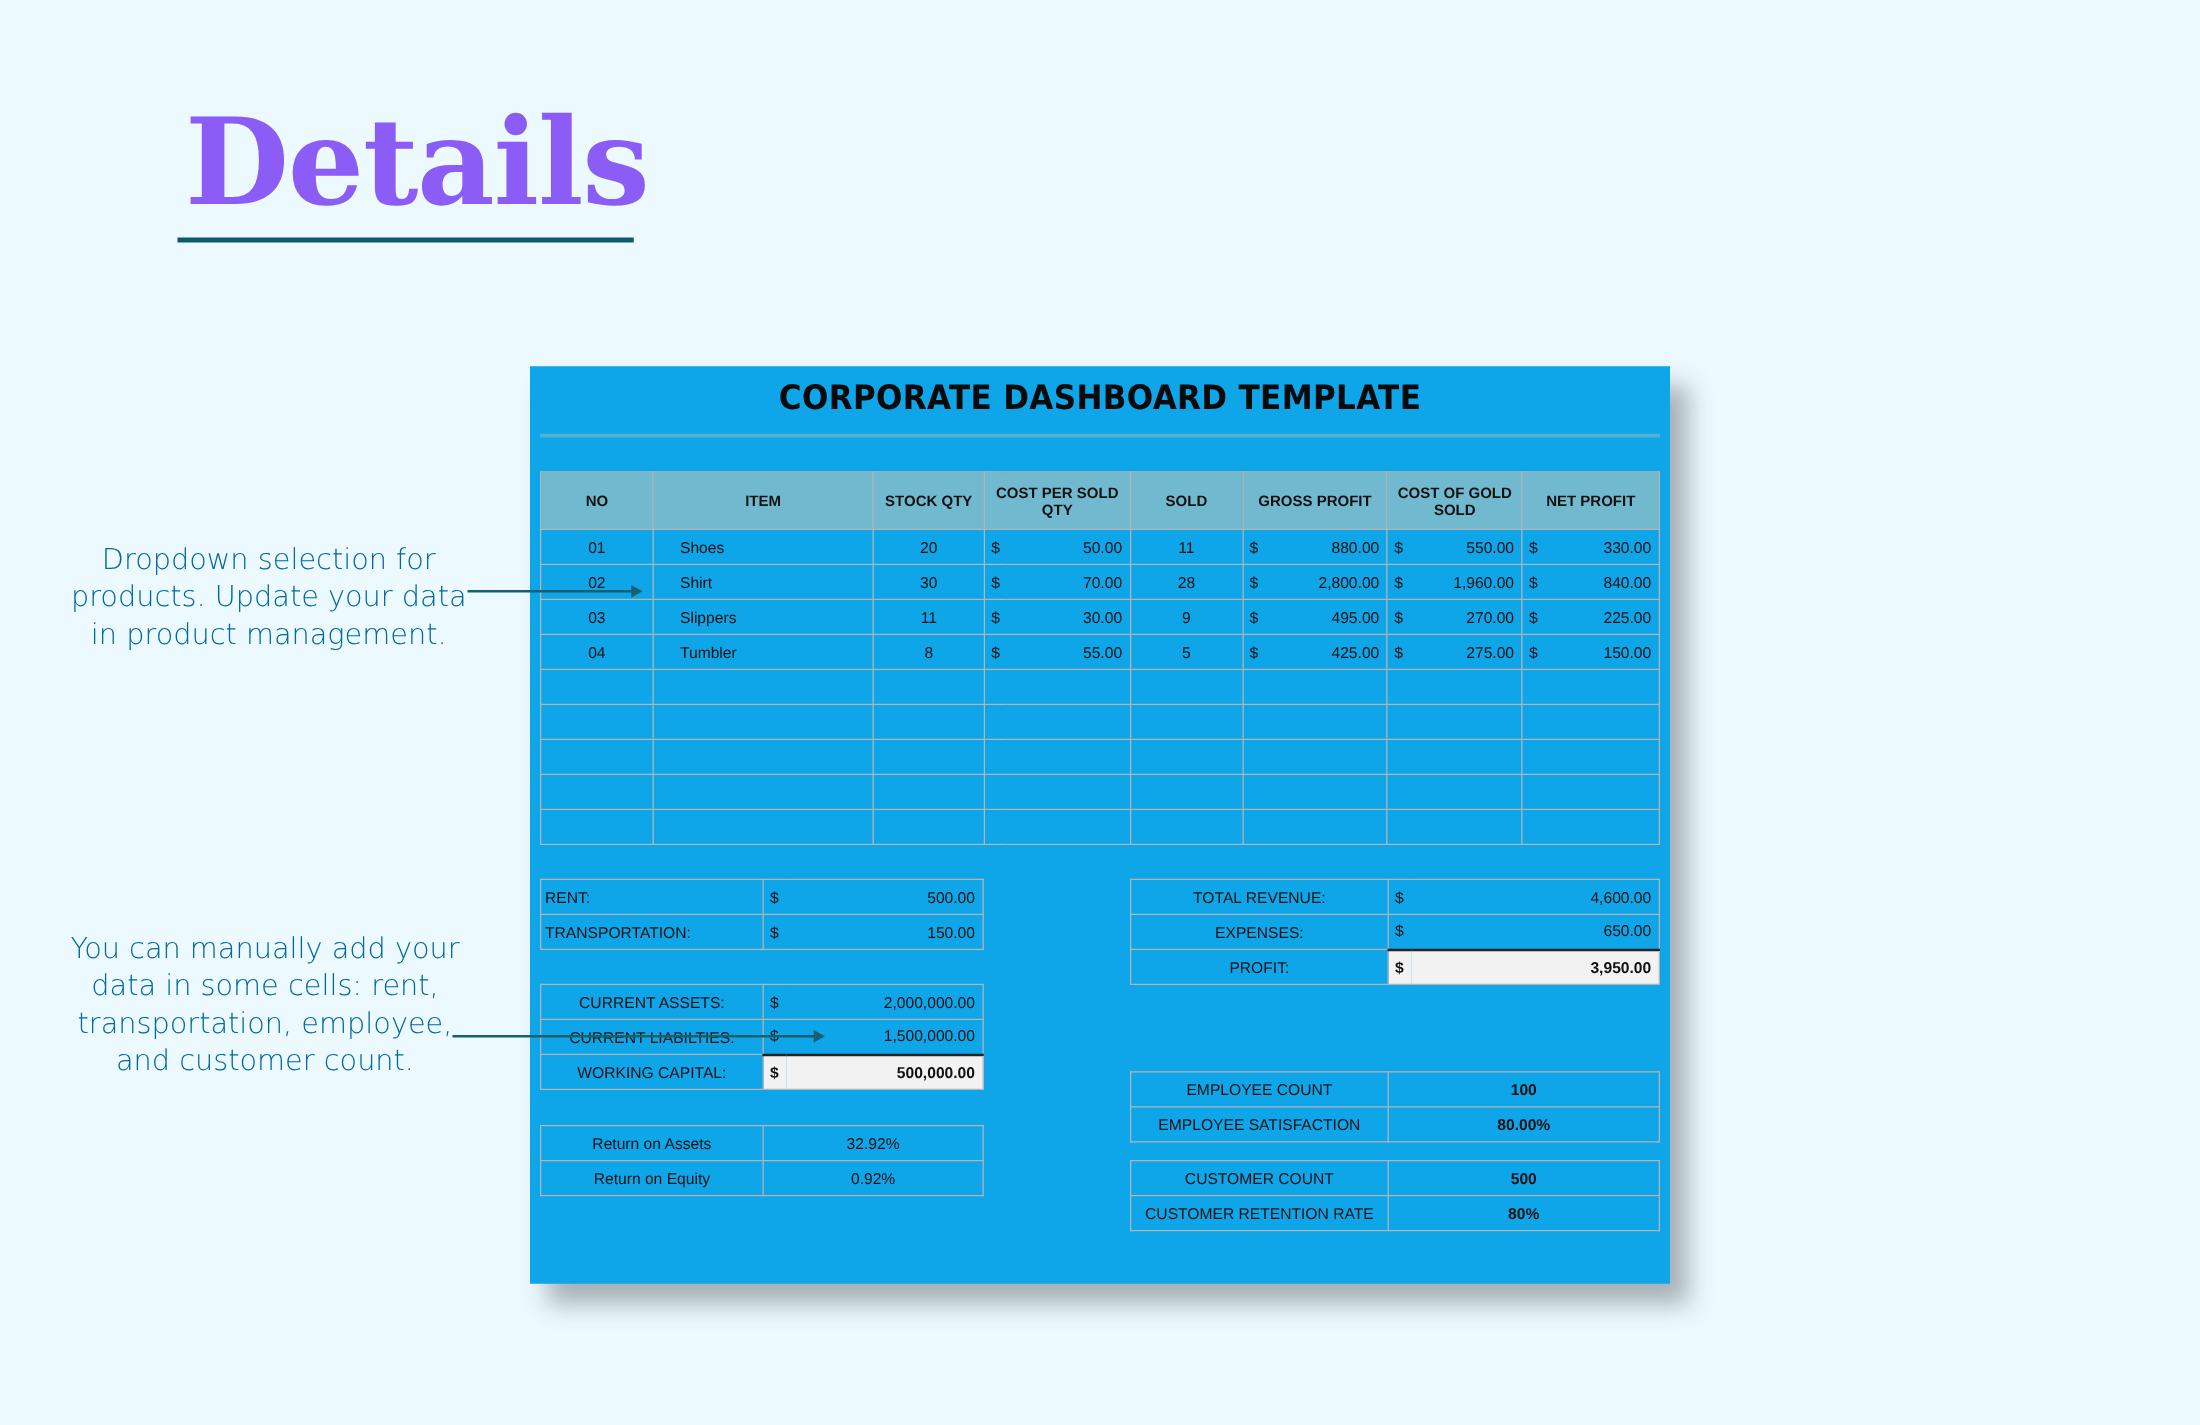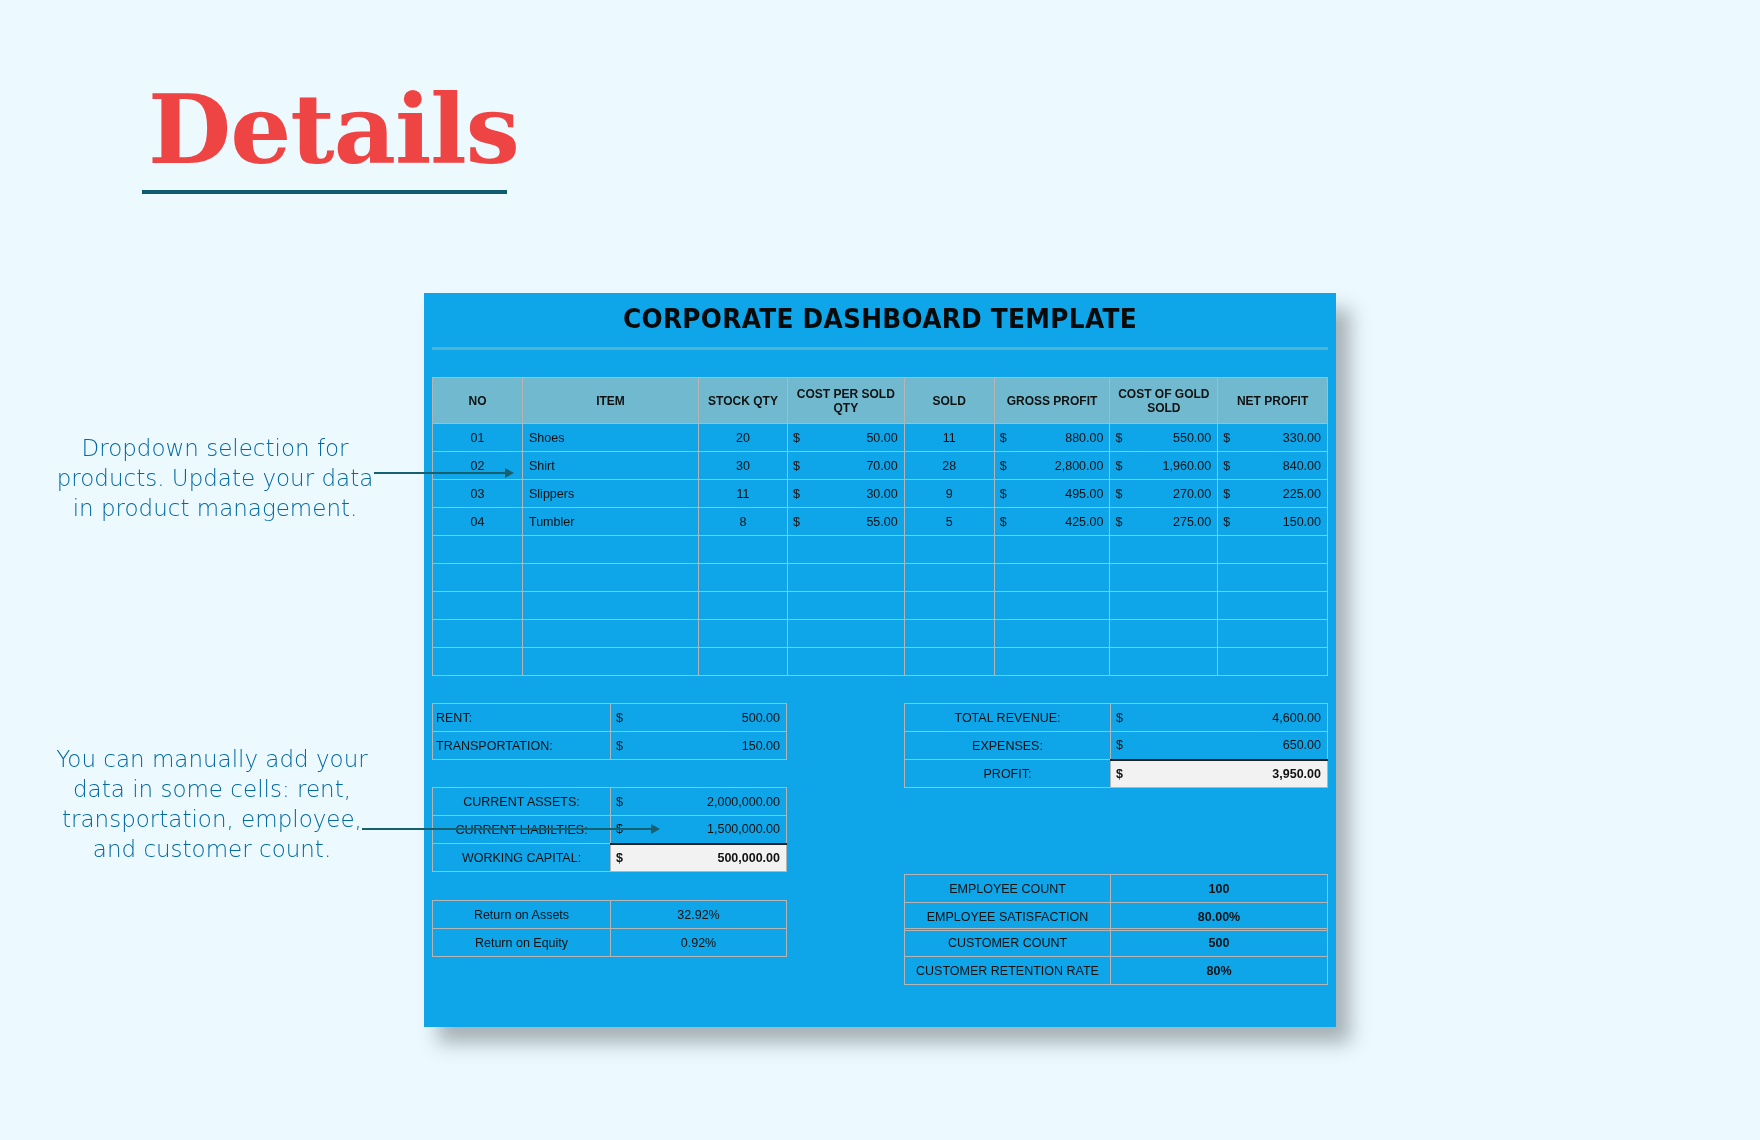--- a/index.html
+++ b/index.html
@@ -2,21 +2,21 @@
 <html><head>
 <meta charset="utf-8">
 <style>
   * { box-sizing: border-box; margin: 0; padding: 0; }
   html, body { width: 1760px; height: 1140px; overflow: hidden; }
   body { background: #ecf9fe; font-family: "Liberation Sans", sans-serif; position: relative; color: #111; }
 
   .page-title {
     position: absolute; left: 148px; top: 70px;
     font-family: "DejaVu Serif", serif; font-weight: bold;
-    font-size: 96px; color: #ef4444; letter-spacing: -1px; line-height: 120px;
+    font-size: 96px; color: #8b5cf6; letter-spacing: -1px; line-height: 120px;
   }
   .title-underline { position: absolute; left: 142px; top: 190px; width: 365px; height: 4px; background: #0e5a6f; }
 
   .note {
     position: absolute; font-family: "DejaVu Sans", sans-serif; font-size: 23px; line-height: 30px;
     color: #0369a1; text-align: center; font-weight: 300;
   }
   .note-1 { left: 50px; top: 433px; width: 330px; }
   .note-2 { left: 52px; top: 744px; width: 320px; }
 
@@ -38,41 +38,41 @@
     transform: scaleX(0.92);
   }
   .sheet-rule { position: absolute; left: 8px; top: 54px; width: 896px; height: 3px; background: #4fb4d3; }
 
   table { border-collapse: collapse; position: absolute; font-size: 12.5px; }
   td, th { border: 1px solid #b5b5b5; height: 28px; padding: 0 5px; white-space: nowrap; }
 
   .main { left: 8px; top: 84px; width: 896px; }
   .main th { background: #70b9cf; font-weight: bold; font-size: 12px; height: 46px; text-align: center; line-height: 14px; white-space: normal; color: #111; }
   .main td { text-align: center; }
-  .main td.item { text-align: left; padding-left: 6px; }
+  .main td.item { text-align: left; padding-left: 21px; }
   .main td.cur { text-align: left; width: 18px; padding-right: 0; border-right: none; }
   .main td.amt { text-align: right; border-left: none; padding-right: 6px; }
 
   .c-no { width: 90px; } .c-item { width: 176px; } .c-stock { width: 89px; } .c-cost { width: 117px; }
   .c-sold { width: 90px; } .c-gross { width: 116px; } .c-cogs { width: 108px; } .c-net { width: 110px; }
 
   .small td.lbl { width: 178px; }
   .small td.cur { width: 18px; border-right: none; text-align: left; padding-right: 0; }
   .small td.amt { border-left: none; text-align: right; padding-right: 6px; }
   .small td.center { text-align: center; }
   .small td.left { text-align: left; padding-left: 3px; }
   .small td.bold { font-weight: bold; }
   .small td.shade { background: #f2f2f2; }
   .small tr.topline td.cur, .small tr.topline td.amt { border-top: 2px solid #222; }
 
   .t-rent { left: 8px; top: 410px; width: 355px; }
   .t-cap { left: 8px; top: 494px; width: 355px; }
   .t-ret { left: 8px; top: 607px; width: 355px; }
   .t-rev { left: 480px; top: 410px; width: 424px; }
-  .t-emp { left: 480px; top: 581px; width: 424px; }
+  .t-emp { left: 480px; top: 564px; width: 424px; }
   .t-cust { left: 480px; top: 635px; width: 424px; }
   .t-rev td.lbl, .t-emp td.lbl, .t-cust td.lbl { width: 206px; }
 </style>
 </head>
 <body>
 
 <div class="page-title">Details</div>
 <div class="title-underline"></div>
 
 <div class="note note-1">Dropdown selection for products. Update your data in product management.</div>

